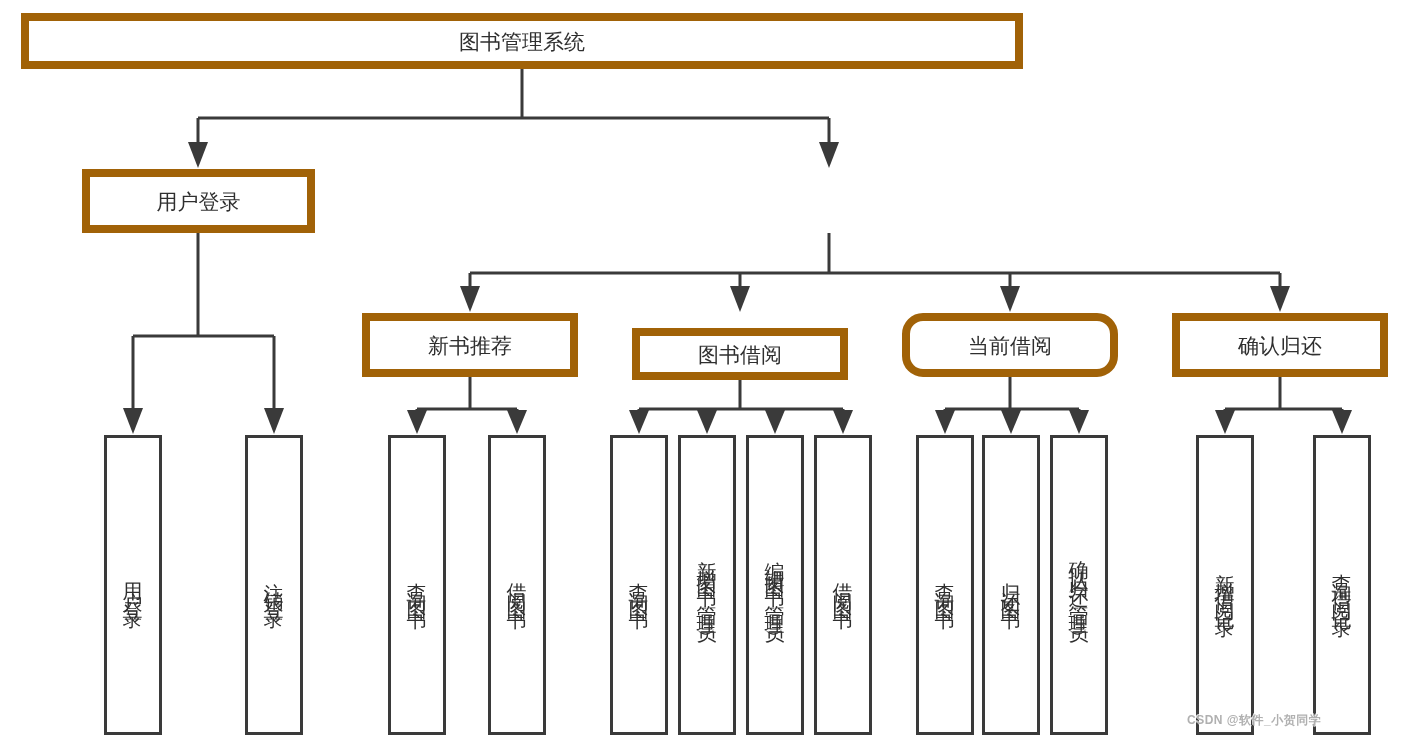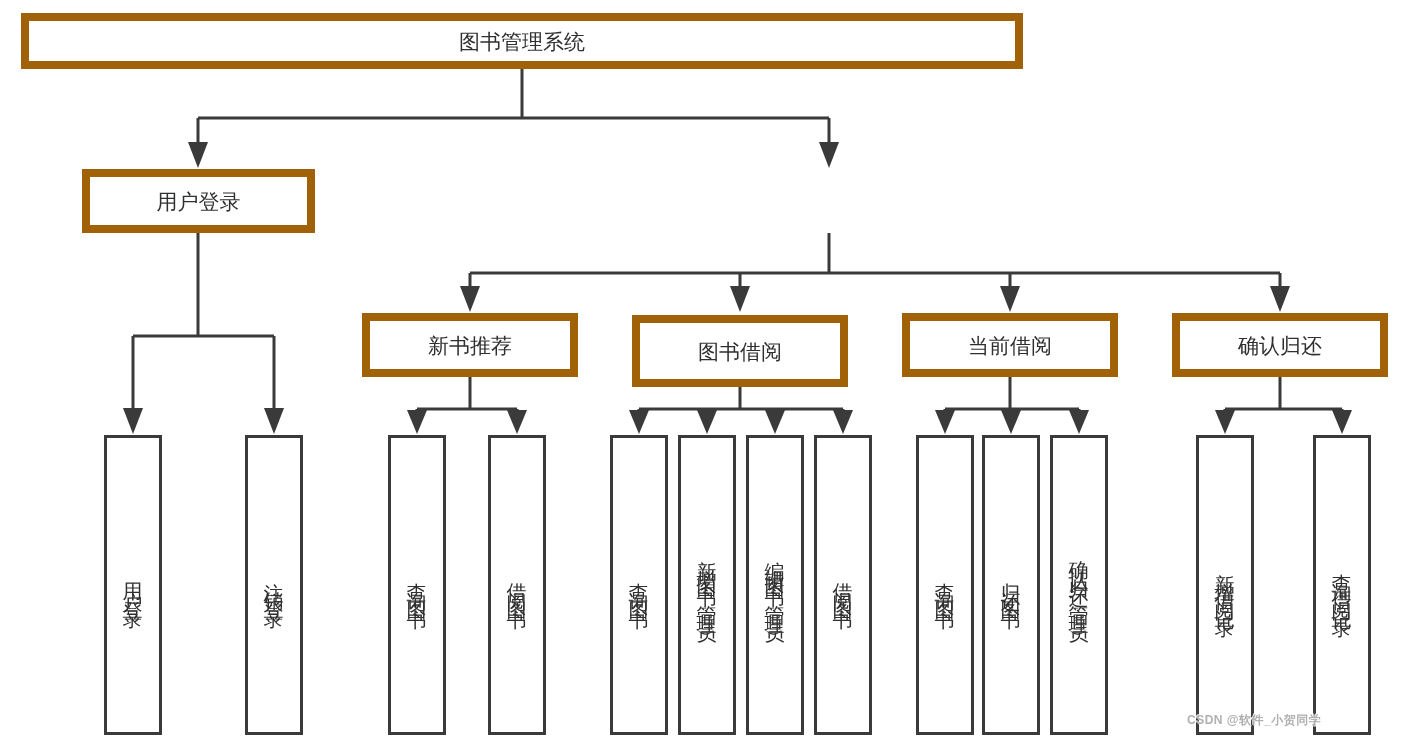--- a/index.html
+++ b/index.html
@@ -96,22 +96,22 @@
       <polygon points="1215,410 1235,410 1225,434"></polygon>
       <polygon points="1332,410 1352,410 1342,434"></polygon>
     </g>
   </svg>
 
   <div class="node" style="left:21px;top:13px;width:1002px;height:56px;">图书管理系统</div>
 
   <div class="node" style="left:82px;top:169px;width:233px;height:64px;">用户登录</div>
 
   <div class="node" style="left:362px;top:313px;width:216px;height:64px;">新书推荐</div>
-  <div class="node" style="left:632px;top:315px;width:216px;height:72px;text-align:center;">图书借阅</div>
-  <div class="node" style="left:902px;top:313px;width:216px;height:64px;">当前借阅</div>
+  <div class="node" style="left:632px;top:328px;width:216px;height:52px;text-align:center;">图书借阅</div>
+  <div class="node" style="left:902px;top:313px;width:216px;height:64px;border-radius:21px;">当前借阅</div>
   <div class="node" style="left:1172px;top:313px;width:216px;height:64px;">确认归还</div>
 
   <div class="leaf" style="left:104px;">
     <span class="vtext">用户登录</span>
   </div>
   <div class="leaf" style="left:245px;">
     <span class="vtext">注销登录</span>
   </div>
 
   <div class="leaf" style="left:388px;">

